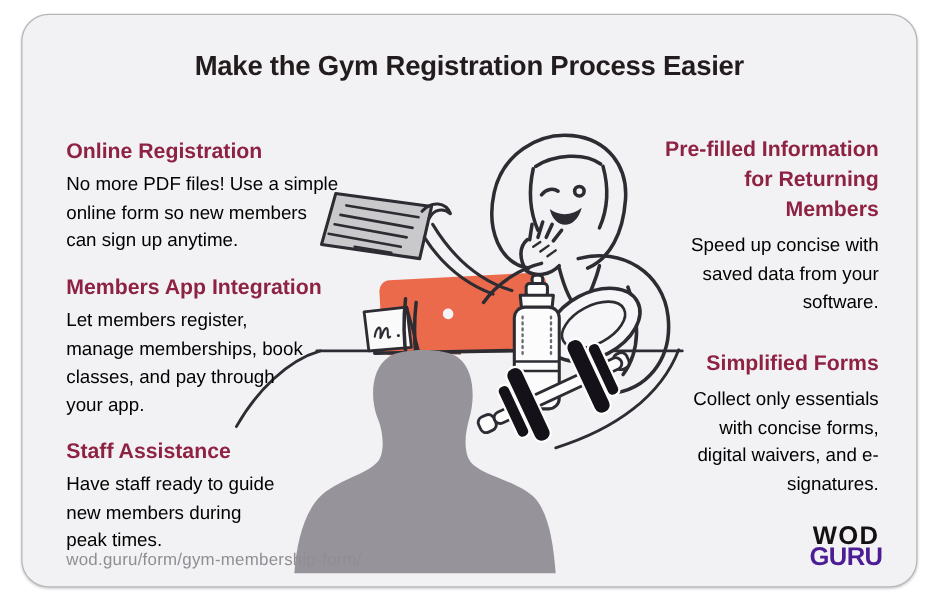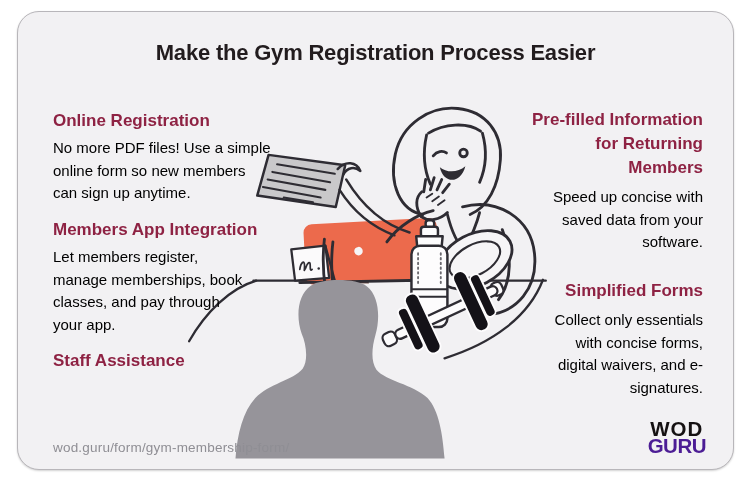--- a/index.html
+++ b/index.html
@@ -146,20 +146,23 @@
     </section>
     <section>
       <h2>Members App Integration</h2>
       <p>Let members register,
 manage memberships, book
 classes, and pay through
 your app.</p>
     </section>
     <section>
       <h2>Staff Assistance</h2>
+      <p>Have staff ready to guide
+new members during
+peak times.</p>
     </section>
   </div>
 
   <div class="col col-right">
     <section>
       <h2>Pre-filled Information
 for Returning
 Members</h2>
       <p>Speed up concise with
 saved data from your

